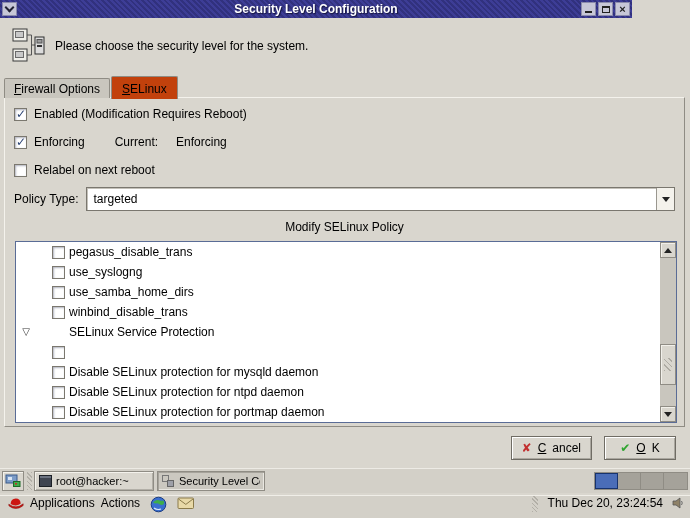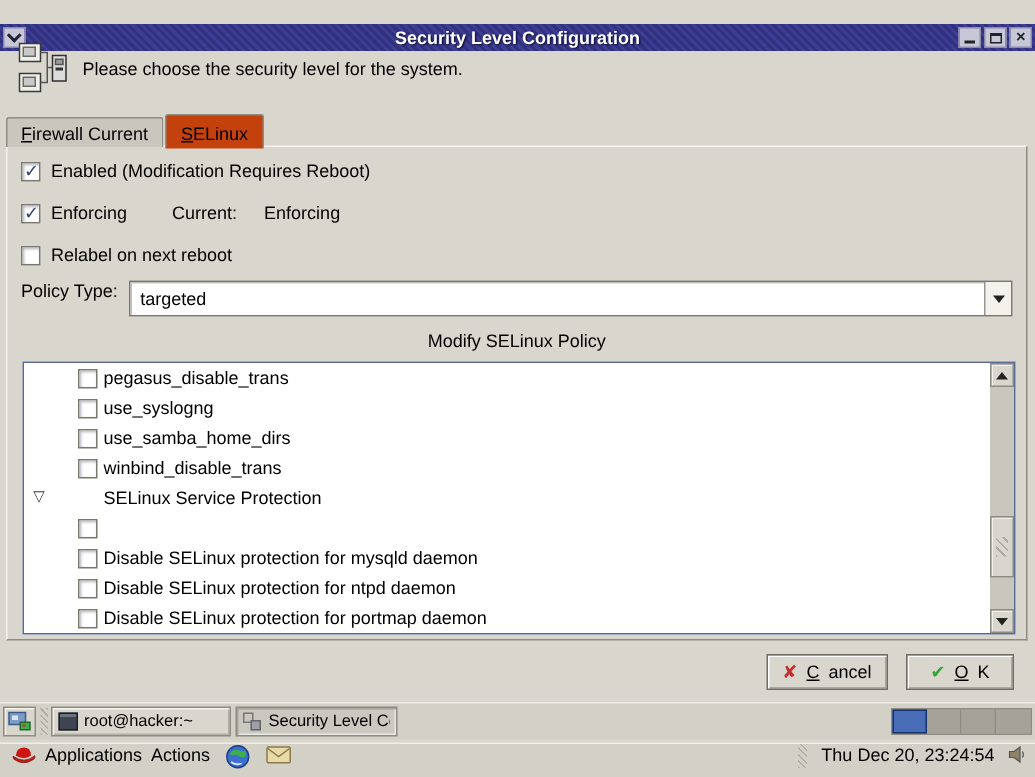--- a/index.html
+++ b/index.html
@@ -1,20 +1,20 @@
 <!DOCTYPE html>
 <html><head>
 <meta charset="utf-8">
 <style>
   html,body{margin:0;padding:0}
   .screen{position:relative;width:690px;height:518px;overflow:hidden;background:#d9d6ce;
     font-family:"Liberation Sans","DejaVu Sans",sans-serif;font-size:12px;color:#000}
 
   
-  .titlebar{position:absolute;left:0;top:16px;width:690px;height:18px;
+  .titlebar{position:absolute;left:0;top:0;width:632px;height:18px;
     background:repeating-linear-gradient(45deg,#31317e 0 2px,#3d3d96 2px 4px)}
   .tb-title{position:absolute;left:0;right:0;top:0;text-align:center;color:#fff;font-weight:bold;
     font-size:12px;line-height:18px;text-shadow:1px 1px 1px #14143e}
   .tb-btn{box-sizing:border-box;width:15px;height:14px;background:#c7c7d7;border:1px solid #8b8bac;
     display:flex;align-items:center;justify-content:center;color:#222}
   .tb-menu{position:absolute;left:2px;top:2px}
   .tb-right{position:absolute;right:2px;top:2px;display:flex;gap:2px}
   .chev{width:5px;height:5px;border-right:2px solid #223;border-bottom:2px solid #223;
     transform:rotate(45deg);margin-top:-3px}
   .glyph-min{width:7px;height:2px;background:#222;margin-top:5px}
@@ -35,21 +35,21 @@
   #options{position:absolute;left:9px;top:2px;right:8px}
   .opt-row{height:28px;display:flex;align-items:center}
   .opt-label{margin-left:7px}
   .cur-label{margin-left:30px}
   .cur-value{margin-left:18px}
 
   .cb{width:13px;height:13px;box-sizing:border-box;background:#fff;border:1px solid #7b786f;
     box-shadow:inset 1px 1px 2px rgba(80,85,110,.45);position:relative;flex:none}
   .cb .mark{position:absolute;left:1px;top:-2px;font-size:12px;font-weight:bold;color:#2c4474}
 
-  .policy-row{position:absolute;left:9px;top:89px;right:9px;height:24px;display:flex;align-items:flex-start}
+  .policy-row{position:absolute;left:9px;top:89px;right:9px;height:24px;display:flex;align-items:center}
   .combo{flex:1;height:24px;box-sizing:border-box;margin-left:8px;background:#fff;
     border:1px solid #7a776f;box-shadow:inset 1px 1px 0 #c4c1b9;position:relative;display:flex;align-items:center}
   .combo-value{padding-left:6px}
   .combo-arrow-cell{position:absolute;right:0;top:0;bottom:0;width:17px;border-left:1px solid #9a978f;
     display:flex;align-items:center;justify-content:center;background:#f4f2ec}
   .arr-down{width:0;height:0;border-left:4px solid transparent;border-right:4px solid transparent;border-top:5px solid #222}
   .arr-up{width:0;height:0;border-left:4px solid transparent;border-right:4px solid transparent;border-bottom:5px solid #222}
 
   .modify-title{position:absolute;left:0;right:0;top:122px;text-align:center}
 
@@ -149,21 +149,21 @@
         <rect x="3.5" y="24.5" width="8" height="6" fill="#c9c9c9" stroke="#6a6a6a"></rect>
         <path d="M15 8 h4.5 v20 h-4.5 M19.5 18 h3.5" stroke="#555" fill="none"></path>
         <rect x="23" y="10" width="9" height="17" fill="#dcdcdc" stroke="#2f2f2f"></rect>
         <rect x="25" y="12.5" width="5" height="3.5" fill="#9a9a9a" stroke="#555"></rect>
         <rect x="25" y="18" width="5" height="2" fill="#333"></rect>
       </svg>
       <span>Please choose the security level for the system.</span>
     </div>
 
     <div class="tabs" id="tabs">
-        <div class="tab"><span class="mn">F</span><span>irewall Current</span></div>
+        <div class="tab"><span class="mn">F</span><span>irewall Options</span></div>
         <div class="tab active"><span class="mn">S</span><span>ELinux</span></div>
       </div>
 
     <div class="tab-panel">
       <div id="options">
           <div class="opt-row">
             <span class="cb checked">
               <span class="mark">✓</span>
             </span>
             <span class="opt-label">Enabled (Modification Requires Reboot)</span>

